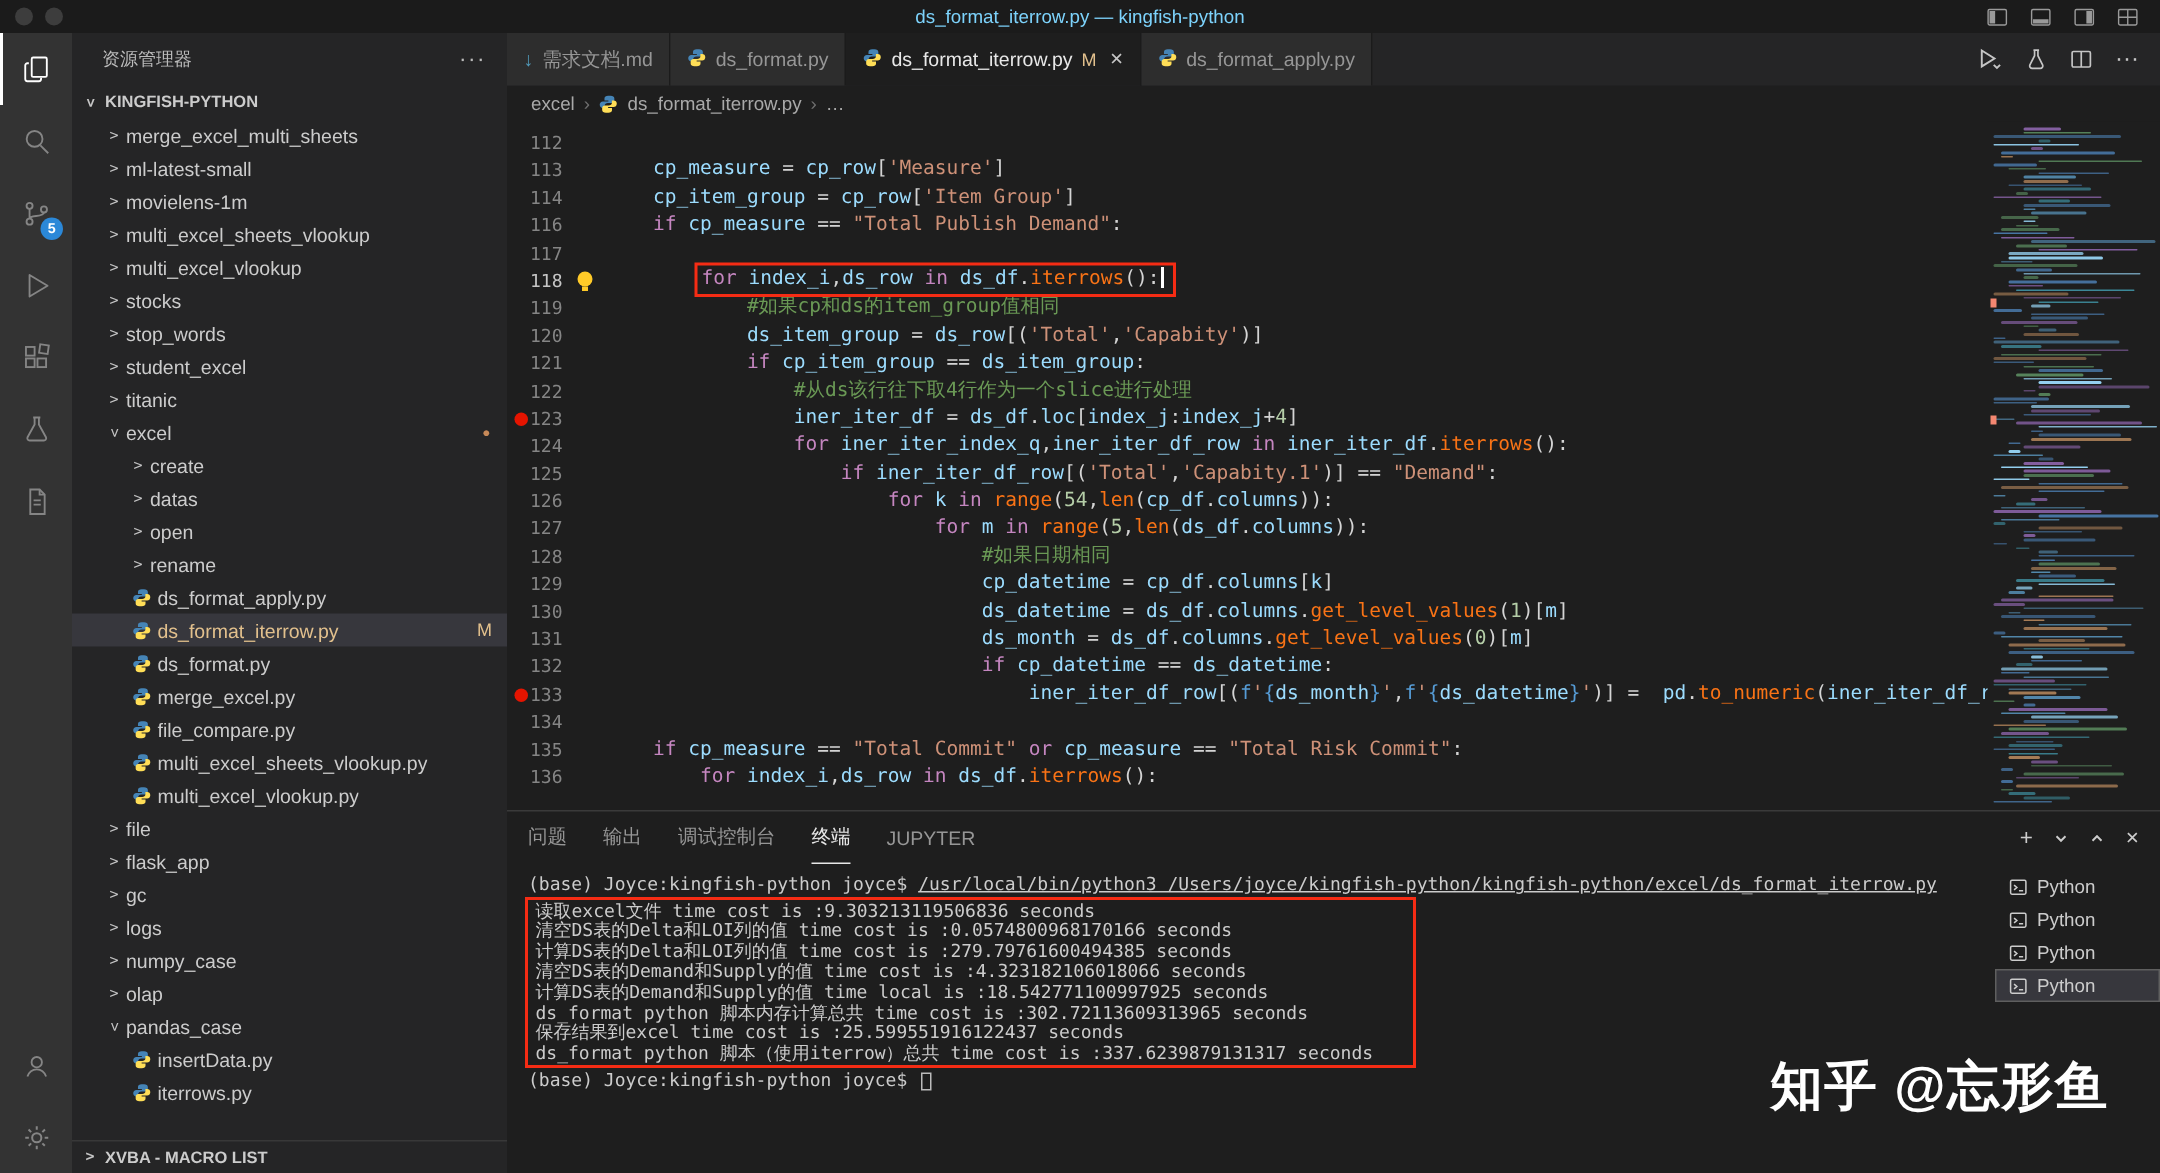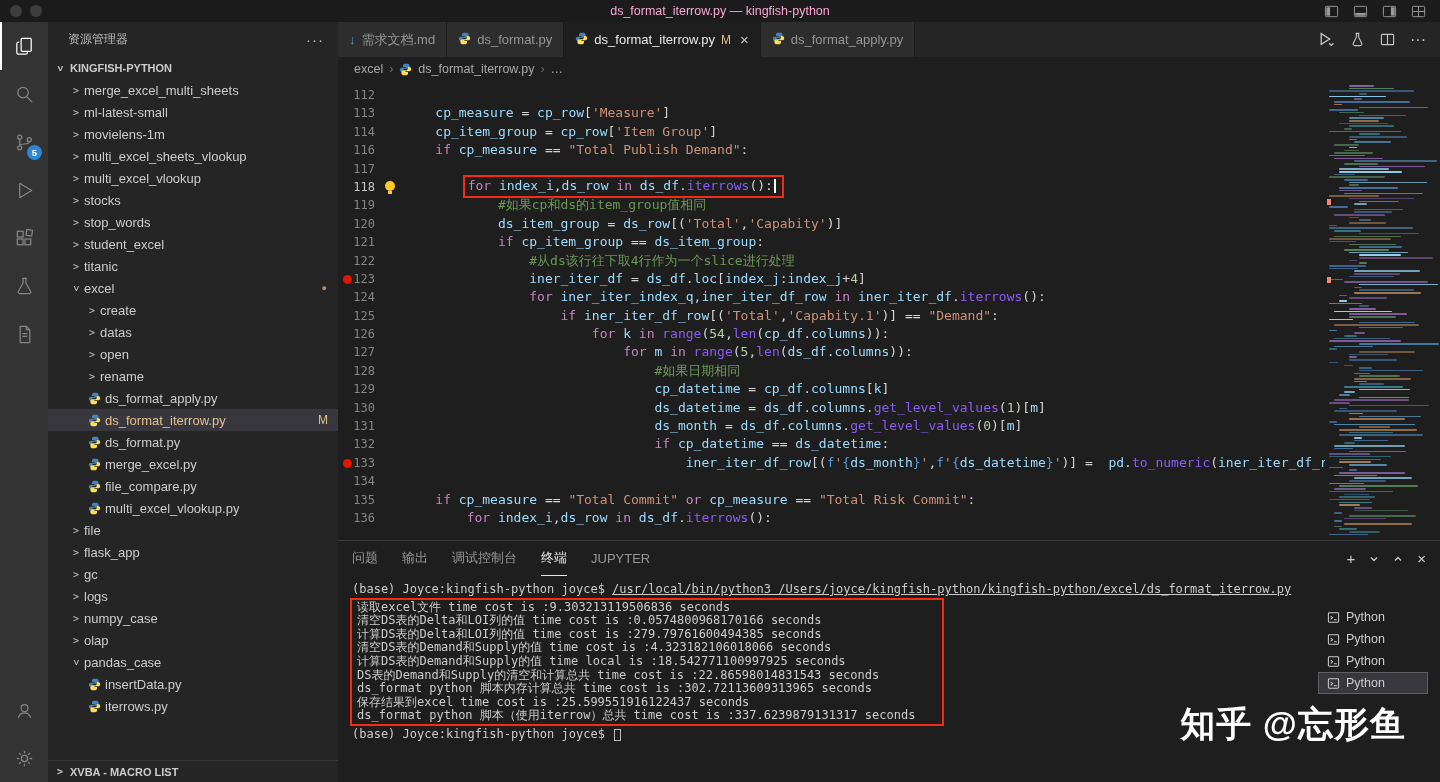--- a/index.html
+++ b/index.html
@@ -3,21 +3,21 @@
 <meta charset="utf-8">
 <style>
   *{margin:0;padding:0;box-sizing:border-box;}
   html,body{width:1440px;height:782px;overflow:hidden;}
   body{background:#1e1e1e;font-family:"Liberation Sans",sans-serif;color:#ccc;position:relative;}
 
   
   .titlebar{position:absolute;top:0;left:0;width:1440px;height:22px;background:#1b1b1b;display:flex;align-items:center;z-index:20;}
   .traffic{display:flex;gap:8px;padding-left:10px;}
   .tl{width:12px;height:12px;border-radius:50%;background:#3d3d3d;}
-  .title{position:absolute;left:0;right:0;text-align:center;font-size:12.5px;color:#f9a8d4;pointer-events:none;}
+  .title{position:absolute;left:0;right:0;text-align:center;font-size:12.5px;color:#7dd3fc;pointer-events:none;}
   .tb-icons{margin-left:auto;display:flex;gap:14px;padding-right:14px;align-items:center;color:#9a9a9a;z-index:2;}
 
   
   .main{position:absolute;top:22px;left:0;right:0;bottom:0;display:flex;}
 
   
   .activitybar{width:48px;background:#333333;display:flex;flex-direction:column;align-items:center;flex-shrink:0;}
   .ab-item{width:48px;height:48px;display:flex;align-items:center;justify-content:center;color:#858585;position:relative;cursor:pointer;}
   .ab-item.active{color:#ffffff;box-shadow:inset 2px 0 0 #ffffff;}
   .ab-badge{position:absolute;right:6px;bottom:6px;min-width:15px;height:15px;border-radius:50%;background:#2b88d8;color:#fff;font-size:9.5px;display:flex;align-items:center;justify-content:center;font-weight:700;}
@@ -56,40 +56,40 @@
   .bcicon{display:inline-flex;}
 
   
   .editor-view{position:absolute;top:59px;left:0;right:0;bottom:242px;overflow:hidden;background:#1e1e1e;padding-top:5px;}
   .cline{height:18.4px;line-height:18.4px;white-space:pre;font-family:"DejaVu Sans Mono",monospace;font-size:13px;position:relative;padding-left:66px;color:#d4d4d4;}
   .lnum{position:absolute;left:0;width:37px;text-align:right;color:#858585;font-size:12px;}
   .bp{position:absolute;left:5px;top:5px;width:9px;height:9px;border-radius:50%;background:#e51400;}
   .bulb{position:absolute;left:47px;top:3px;width:10px;height:10px;background:#ffca28;border-radius:50%;}
   .bulb:after{content:"";position:absolute;left:3px;top:10px;width:4px;height:3px;background:#ffca28;}
   .tk-p{color:#d4d4d4;} .tk-v{color:#9cdcfe;} .tk-k{color:#c586c0;} .tk-s{color:#ce9178;}
-  .tk-c{color:#6a9955;} .tk-f{color:#8b5cf6;} .tk-n{color:#b5cea8;} .tk-b{color:#569cd6;}
+  .tk-c{color:#6a9955;} .tk-f{color:#f97316;} .tk-n{color:#b5cea8;} .tk-b{color:#569cd6;}
   .redbox{display:inline-block;border:2px solid #f52c14;padding:0 6px 1px 3px;margin:-3px 0 0 -4px;vertical-align:top;position:relative;z-index:3;}
   .caret{display:inline-block;width:2px;height:14px;background:#ffffff;vertical-align:middle;margin-left:1px;}
   .minimap{position:absolute;top:0;right:0;width:115px;height:100%;background:#1e1e1e;padding:4px 0 0 0;overflow:hidden;z-index:4;}
   .mm-mark{position:absolute;left:2px;width:4px;height:6px;background:#f48771;}
 
   
   .panel{position:absolute;left:0;right:0;bottom:0;height:242px;background:#1e1e1e;border-top:1px solid #3a3a3a;z-index:5;}
   .panel-header{height:35px;display:flex;align-items:center;padding-left:14px;}
   .panel-tabs{display:flex;gap:24px;height:35px;}
   .ptab{font-size:13px;color:#969696;display:flex;align-items:center;cursor:pointer;border-bottom:1px solid transparent;}
   .ptab.active{color:#e7e7e7;border-bottom:1px solid #e7e7e7;}
   .panel-actions{margin-left:auto;display:flex;align-items:center;gap:14px;padding-right:14px;color:#cccccc;font-size:15px;}
   .pa{cursor:pointer;display:inline-flex;align-items:center;}
   .terminal{position:absolute;left:0;right:110px;top:35px;bottom:0;overflow:hidden;padding:7px 0 0 14px;font-family:"DejaVu Sans Mono",monospace;font-size:12px;color:#cccccc;}
   .tline{white-space:pre;line-height:13.6px;}
   .cmd-path{text-decoration:underline;}
   .term-box{border:2px solid #f52c14;width:594px;padding:1px 5px;margin:1px 0 2px -2px;}
   .prompt-cursor{display:inline-block;width:7px;height:12px;border:1px solid #bbbbbb;vertical-align:text-bottom;margin-left:2px;}
-  .term-list{position:absolute;right:12px;top:35px;bottom:0;width:110px;padding-top:4px;margin-top:26px;}
+  .term-list{position:absolute;right:0;top:35px;bottom:0;width:110px;padding-top:4px;}
   .term-row{height:22px;display:flex;align-items:center;gap:6px;padding-left:9px;font-size:12.5px;color:#cccccc;cursor:pointer;}
   .term-row.selected{background:#37373d;box-shadow:inset 0 0 0 1px #5f5f5f;}
   .term-ico{display:inline-flex;}
 
   .watermark{position:absolute;right:34px;bottom:34px;font-size:35px;font-weight:700;color:#ffffff;letter-spacing:1px;z-index:60;}
 </style>
 </head>
 <body>
 
 <div class="titlebar">
@@ -293,20 +293,29 @@
           <span class="tlabel">merge_excel.py</span>
         </div>
         <div class="trow" style="padding-left: 40px;">
           <span class="ficon">
             <svg width="13" height="13" viewBox="0 0 16 16">
               <path fill="#4584b6" d="M7.9 1c-1.8 0-3 .8-3 2.2V5h3.2v.7H3.6C2.1 5.7 1 6.8 1 8.4 1 10 2.1 11 3.6 11H5V9.3C5 7.9 6.2 7 7.6 7h3.2c1.2 0 2.2-1 2.2-2.2V3.2C13 1.8 11.7 1 9.9 1z"></path>
               <path fill="#ffde57" d="M8.1 15c1.8 0 3-.8 3-2.2V11H7.9v-.7h4.5c1.5 0 2.6-1.1 2.6-2.7C15 6 13.9 5 12.4 5H11v1.7C11 8.1 9.8 9 8.4 9H5.2C4 9 3 10 3 11.2v1.6C3 14.2 4.3 15 6.1 15z"></path>
             </svg>
           </span>
           <span class="tlabel">file_compare.py</span>
+        </div>
+        <div class="trow" style="padding-left: 40px;">
+          <span class="ficon">
+            <svg width="13" height="13" viewBox="0 0 16 16">
+              <path fill="#4584b6" d="M7.9 1c-1.8 0-3 .8-3 2.2V5h3.2v.7H3.6C2.1 5.7 1 6.8 1 8.4 1 10 2.1 11 3.6 11H5V9.3C5 7.9 6.2 7 7.6 7h3.2c1.2 0 2.2-1 2.2-2.2V3.2C13 1.8 11.7 1 9.9 1z"></path>
+              <path fill="#ffde57" d="M8.1 15c1.8 0 3-.8 3-2.2V11H7.9v-.7h4.5c1.5 0 2.6-1.1 2.6-2.7C15 6 13.9 5 12.4 5H11v1.7C11 8.1 9.8 9 8.4 9H5.2C4 9 3 10 3 11.2v1.6C3 14.2 4.3 15 6.1 15z"></path>
+            </svg>
+          </span>
+          <span class="tlabel">multi_excel_sheets_vlookup.py</span>
         </div>
         <div class="trow" style="padding-left: 40px;">
           <span class="ficon">
             <svg width="13" height="13" viewBox="0 0 16 16">
               <path fill="#4584b6" d="M7.9 1c-1.8 0-3 .8-3 2.2V5h3.2v.7H3.6C2.1 5.7 1 6.8 1 8.4 1 10 2.1 11 3.6 11H5V9.3C5 7.9 6.2 7 7.6 7h3.2c1.2 0 2.2-1 2.2-2.2V3.2C13 1.8 11.7 1 9.9 1z"></path>
               <path fill="#ffde57" d="M8.1 15c1.8 0 3-.8 3-2.2V11H7.9v-.7h4.5c1.5 0 2.6-1.1 2.6-2.7C15 6 13.9 5 12.4 5H11v1.7C11 8.1 9.8 9 8.4 9H5.2C4 9 3 10 3 11.2v1.6C3 14.2 4.3 15 6.1 15z"></path>
             </svg>
           </span>
           <span class="tlabel">multi_excel_vlookup.py</span>
         </div>
@@ -655,21 +664,20 @@
         </div>
       </div>
       <div class="terminal">
           <div class="tline"><span>(base) Joyce:kingfish-python joyce$ </span><span class="cmd-path">/usr/local/bin/python3 /Users/joyce/kingfish-python/kingfish-python/excel/ds_format_iterrow.py</span></div>
           <div class="term-box">
             <div class="tline">读取excel文件 time cost is :9.303213119506836 seconds</div>
             <div class="tline">清空DS表的Delta和LOI列的值 time cost is :0.0574800968170166 seconds</div>
             <div class="tline">计算DS表的Delta和LOI列的值 time cost is :279.79761600494385 seconds</div>
             <div class="tline">清空DS表的Demand和Supply的值 time cost is :4.323182106018066 seconds</div>
             <div class="tline">计算DS表的Demand和Supply的值 time local is :18.542771100997925 seconds</div>
-            <div class="tline">DS表的Demand和Supply的清空和计算总共 time cost is :22.86598014831543 seconds</div>
             <div class="tline">ds_format python 脚本内存计算总共 time cost is :302.72113609313965 seconds</div>
             <div class="tline">保存结果到excel time cost is :25.599551916122437 seconds</div>
             <div class="tline">ds_format python 脚本（使用iterrow）总共 time cost is :337.6239879131317 seconds</div>
           </div>
           <div class="tline"><span>(base) Joyce:kingfish-python joyce$ </span><span class="prompt-cursor"></span></div>
         </div>
       <div class="term-list">
           <div class="term-row">
             <span class="term-ico">
               <svg width="13" height="13" viewBox="0 0 14 14" fill="none" stroke="#cccccc" stroke-width="1.1">

